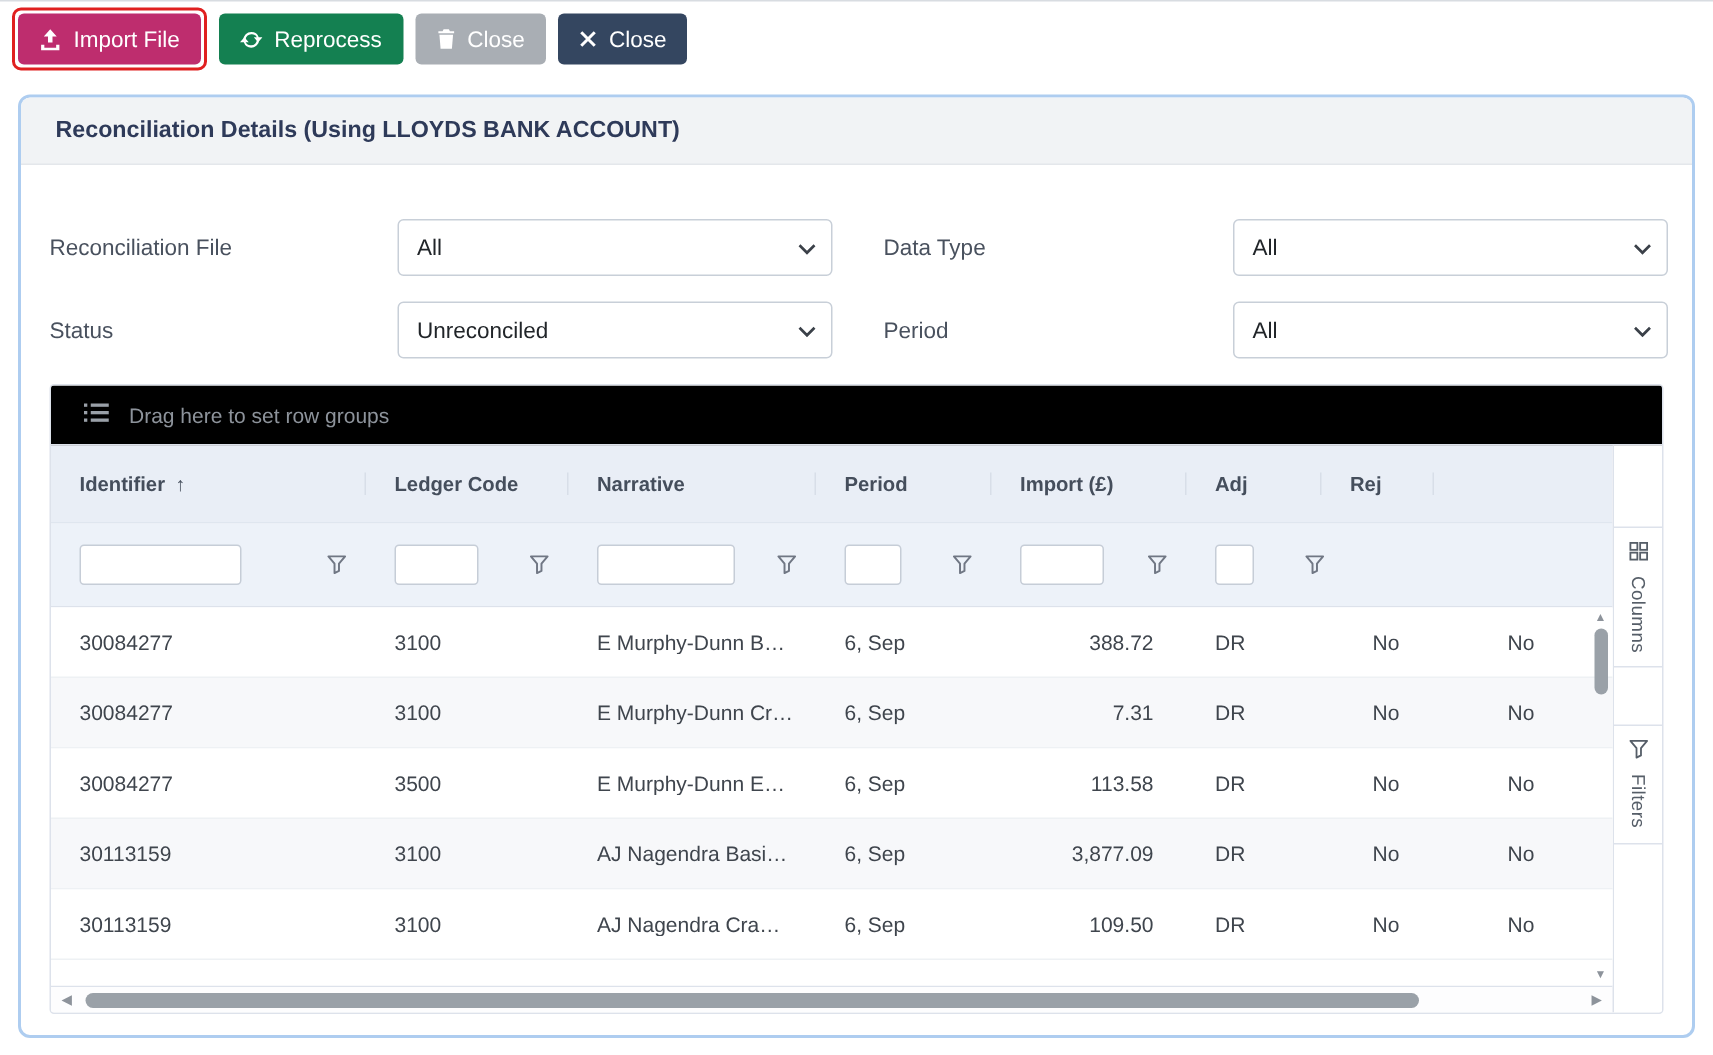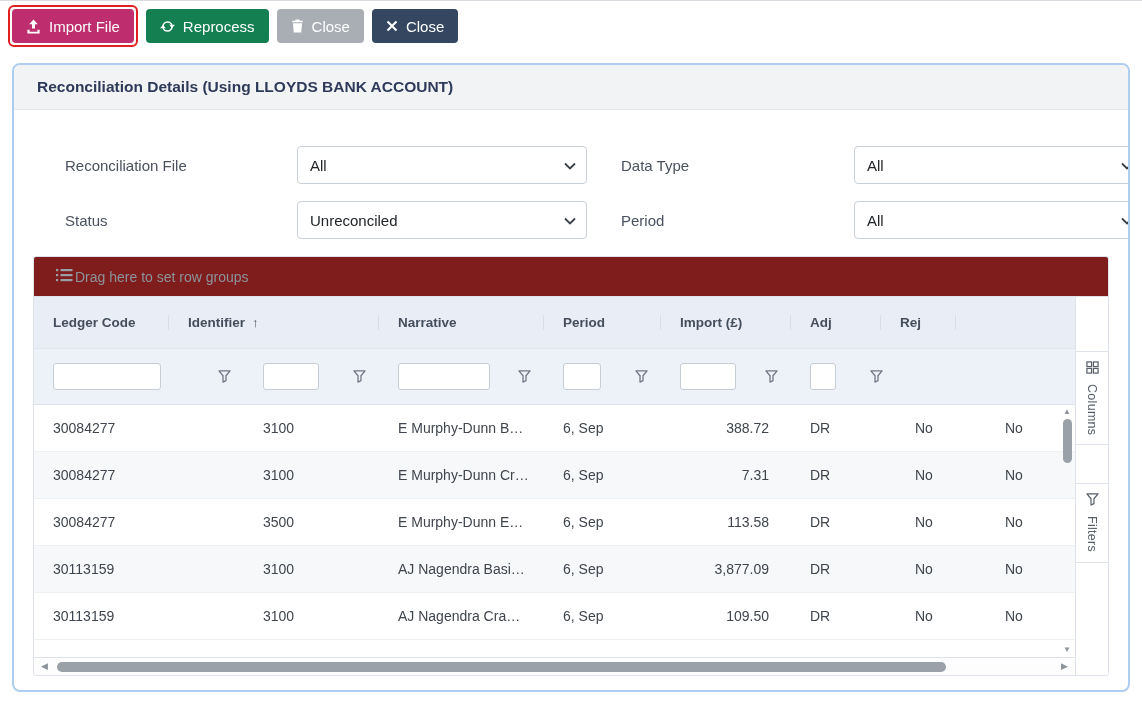--- a/index.html
+++ b/index.html
@@ -26,34 +26,34 @@
   .btn-delete    { background:var(--delete-button,#a9aeb4); }
   .btn-close     { background:var(--close-button,#344660); }
 
   
   .panel { margin:12px 12px 13px 12px; border:2px solid var(--panel-border,#aecdf0); border-radius:8px; overflow:hidden; background:#fff; }
   .panel-header { background:#f1f3f5; border-bottom:1px solid #e4e7eb; padding:13px 23px; }
   .panel-header h2 { margin:0; font-size:15.5px; font-weight:700; color:var(--title-text,#2e3a59); }
 
   
   .filter-form { padding:36px 16px 0 19px; }
-  .form-row { display:grid; grid-template-columns:232px 290px 34px 233px 290px; align-items:center; margin-bottom:17px;margin-left:32px; }
+  .form-row { display:grid; grid-template-columns:232px 290px 34px 233px 290px; align-items:center; margin-bottom:17px; }
   .form-label { font-size:15px; color:#49515e; }
   .select {
     position:relative; height:38px; border:1px solid #c8cfd8; border-radius:4px;
     background:#fff; display:flex; align-items:center;
     padding:0 32px 0 12px; font-size:15px; color:#212529; cursor:pointer;
   }
   .select .chev { position:absolute; right:10px; top:15px; display:inline-flex; }
 
   
   .grid { margin:15px 19px 14px 19px; border:1px solid #dde2eb; border-radius:3px; font-size:14px; overflow:hidden; }
   .group-bar {
-    height:40px; display:flex; align-items:center; gap:2px; padding-left:22px;
-    background:#7f1d1d; border-bottom:1px solid #dde2eb; color:#8d939b; font-size:14px;
+    height:40px; display:flex; align-items:center; gap:13px; padding-left:22px;
+    background:#000000; border-bottom:1px solid #dde2eb; color:#8d939b; font-size:14px;
   }
   .grid-body { display:flex; }
   .grid-main { width:1041px; }
   .side-bar { flex:1; border-left:1px solid #dde2eb; display:flex; flex-direction:column; align-items:center; padding-top:54px; gap:38px; background:#fff; }
   .side-tab {
     display:flex; flex-direction:column; align-items:center; gap:7px;
     width:100%; padding:9px 0; border-top:1px solid #dde2eb; border-bottom:1px solid #dde2eb;
     color:#565e68; font-size:12.5px; cursor:pointer; background:#fff;
   }
   .vtext { writing-mode:vertical-rl; letter-spacing:.3px; }
@@ -196,27 +196,27 @@
             <rect x="4.5" y="11" width="12" height="2.2"></rect>
           </svg>
       </span>
       <span>Drag here to set row groups</span>
     </div>
 
     <div class="grid-body">
       <div class="grid-main">
 
         <div class="header-row">
-          <div class="hcell c1">
-              <span>Ledger Code</span>
-            </div>
           <div class="hcell c0">
             <span>Identifier</span>
             <span class="sort">↑</span>
           </div>
+          <div class="hcell c1">
+              <span>Ledger Code</span>
+            </div>
           <div class="hcell c2">
               <span>Narrative</span>
             </div>
           <div class="hcell c3">
               <span>Period</span>
             </div>
           <div class="hcell c4">
               <span>Import (£)</span>
             </div>
           <div class="hcell c6">

